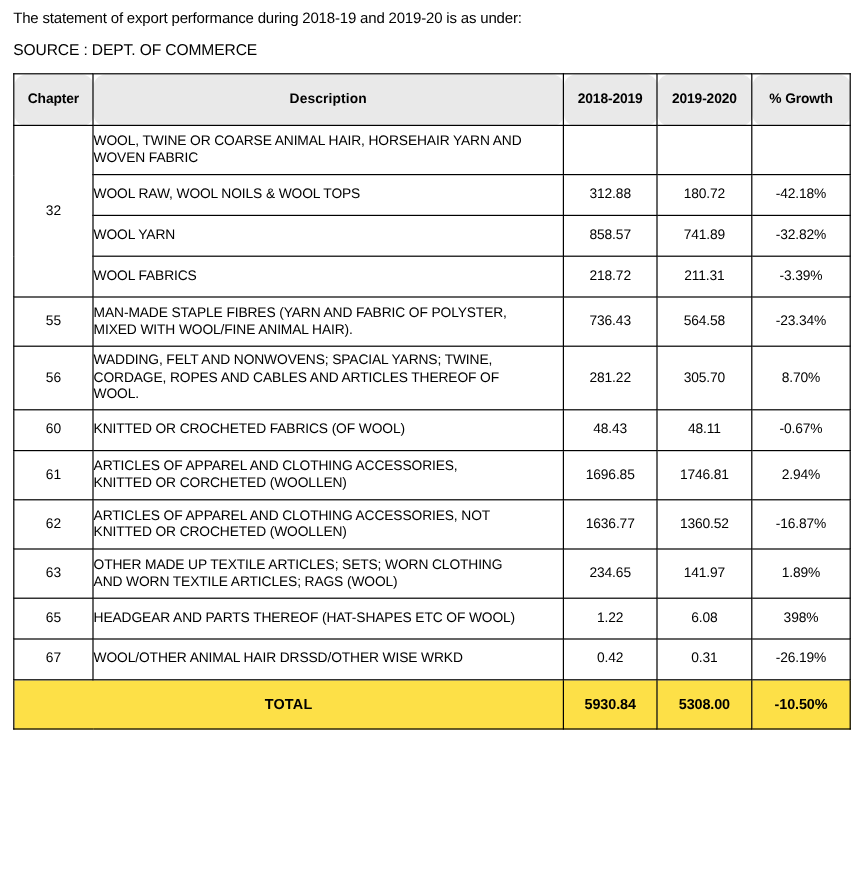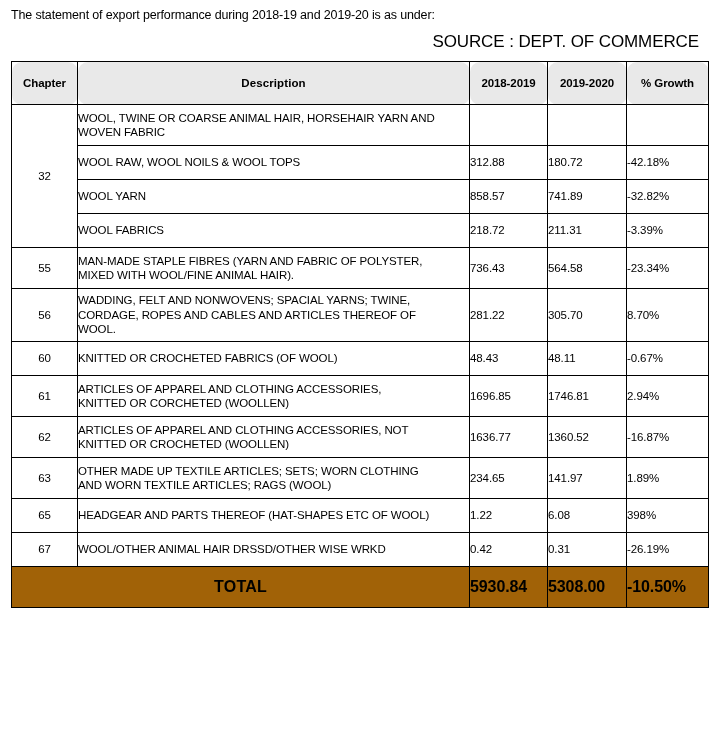--- a/index.html
+++ b/index.html
@@ -27,22 +27,21 @@
 
   .intro {
     font-size: 12.5px;
     line-height: 15px;
     letter-spacing: -0.15px;
     margin: 3px 0 0 0;
     white-space: nowrap;
   }
 
   .source-block {
-    text-align: right;
-    font-size: 17px;
+    font-size: 13px;
     line-height: 16px;
     letter-spacing: -0.1px;
     margin-top: 11px;
     padding-right: 1px;
   }
   .source-block div { white-space: nowrap; }
 
   table.stats {
     border-collapse: collapse;
     width: 697px;
@@ -86,29 +85,29 @@
   }
 
   td.desc {
     text-align: left;
     padding: 6px 6px 6px 7px;
     vertical-align: middle;
   }
   td.desc .txt { display: block; }
 
   td.num {
-    text-align: left;
+    text-align: center;
     font-size: 12px;
     vertical-align: middle;
   }
 
   tr.total-row td {
-    background: #a16207;
+    background: #fde047;
     font-weight: bold;
-    font-size: 16px;
+    font-size: 12px;
   }
   tr.total-row td.total-label {
     text-align: center;
     height: 40px;
     letter-spacing: 0.2px;
   }
   tr.total-row td.num { font-weight: bold; }
 
   
   tr.r-h3 td { height: 52px; }

